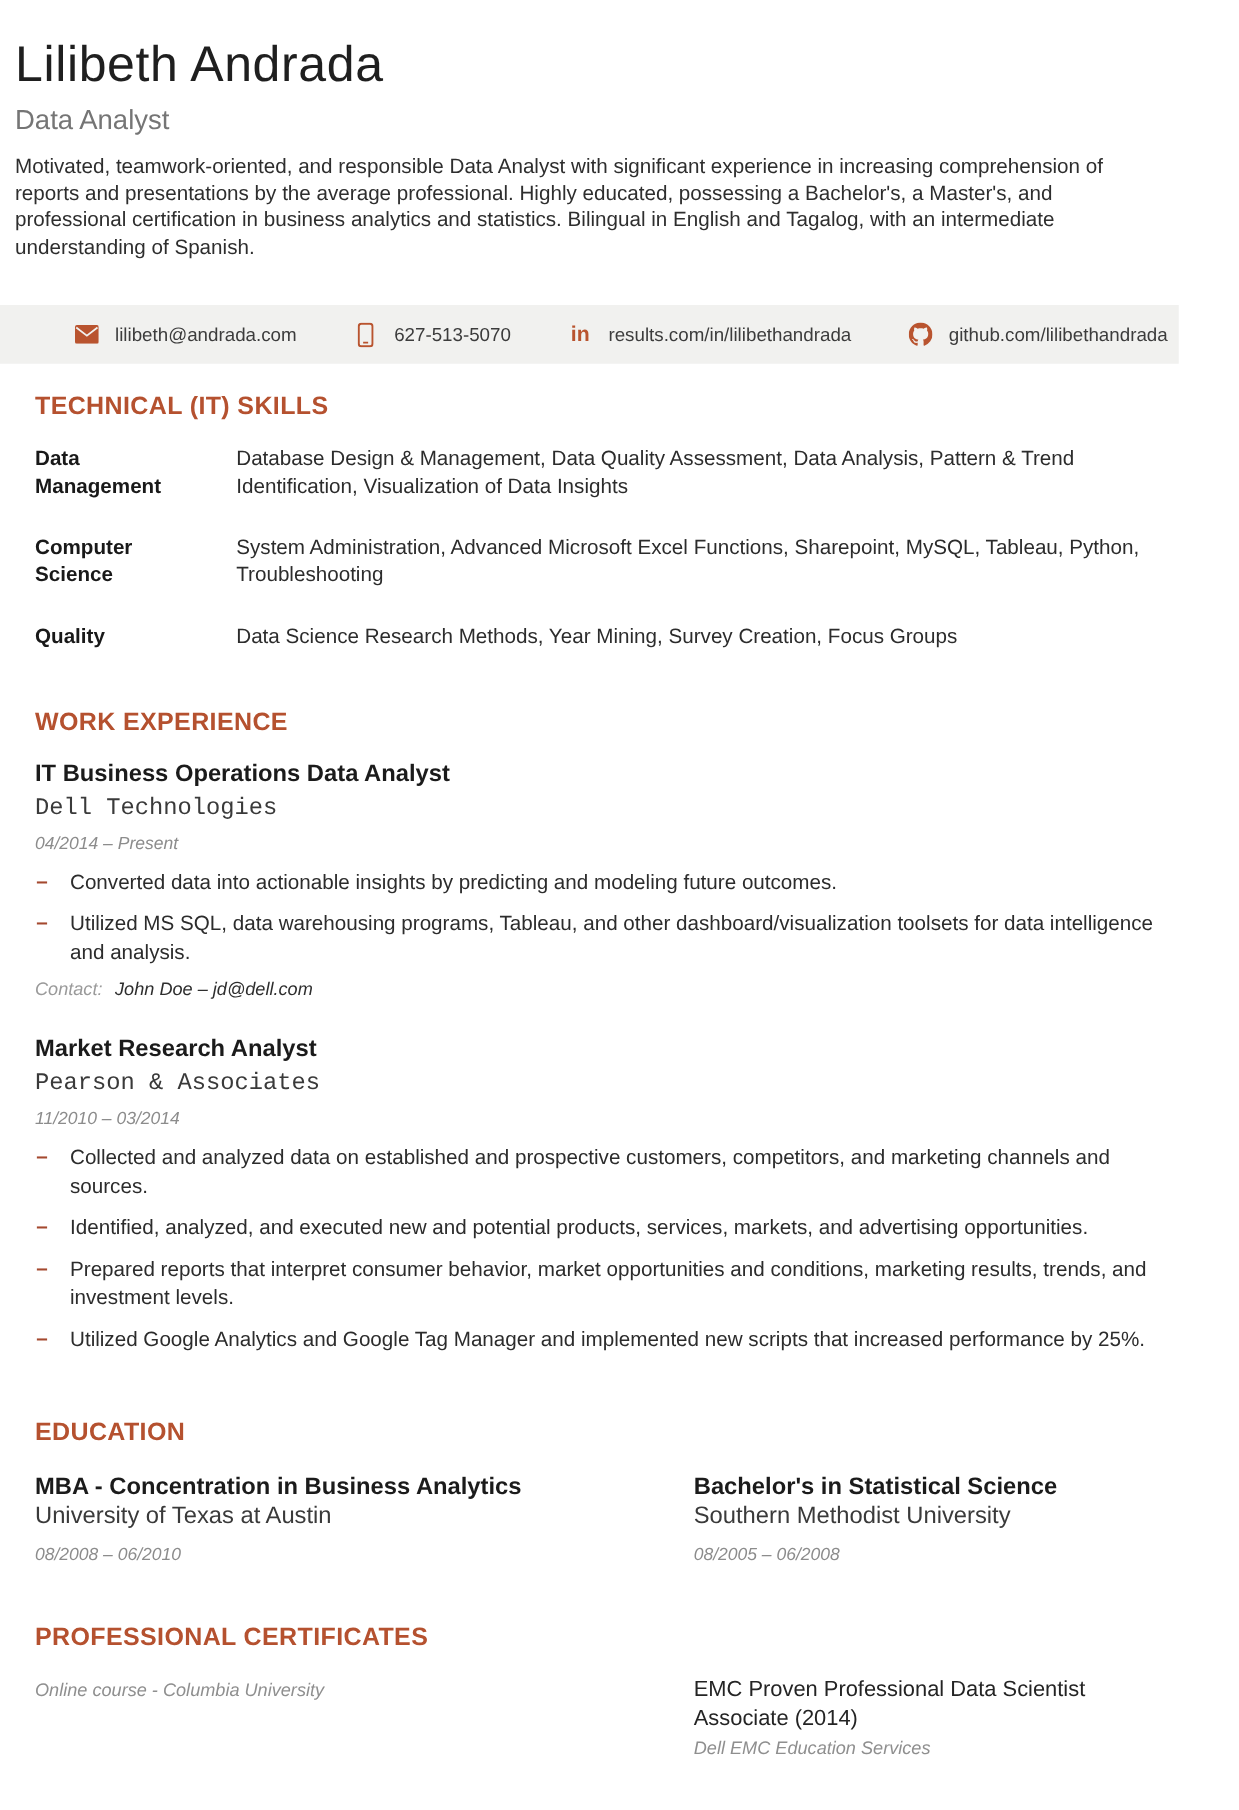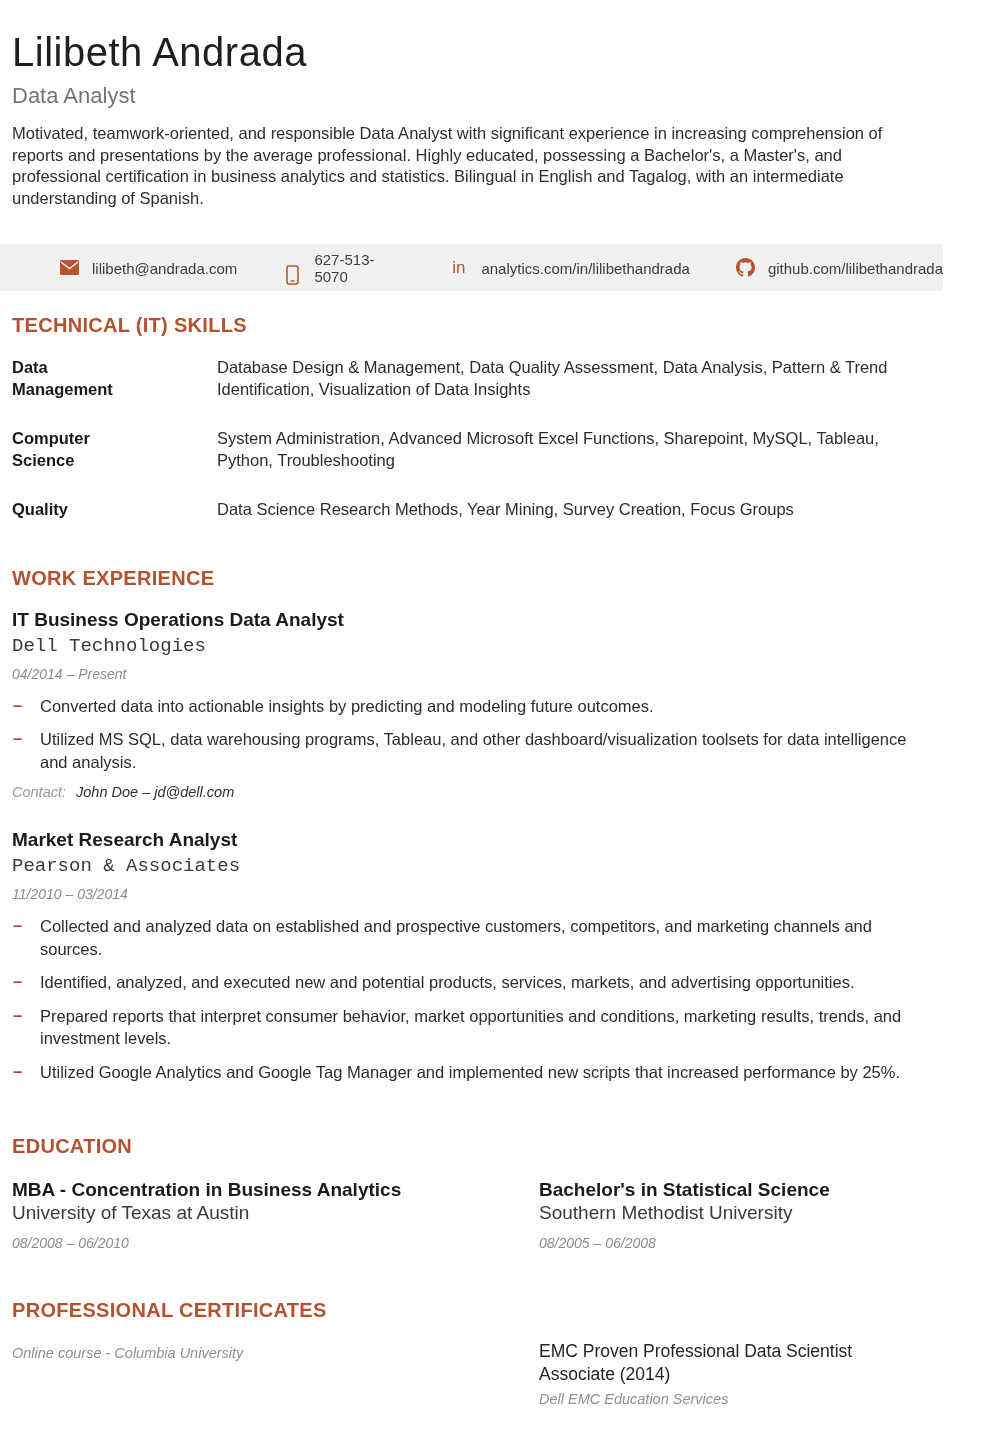--- a/index.html
+++ b/index.html
@@ -52,43 +52,42 @@
     display: flex;
     align-items: flex-end;
     gap: 13px;
     font-size: 15px;
     color: #3c3c3c;
     cursor: pointer;
   }
   .contact-item .icn { display: inline-flex; align-items: center; justify-content: center; width: 19px; height: 19px; }
   .linkedin-glyph {
     font-size: 17px;
-    font-weight: 400;
+    font-weight: 700;
     color: #b9542f;
     line-height: 1;
     font-family: "Liberation Sans", sans-serif;
   }
 
   
-  .content { padding: 0 14px 0 12px; }
+  .content { padding: 0 14px 0 28px; }
   .section-heading {
     font-size: 20px;
     font-weight: 700;
     color: #b5512f;
     letter-spacing: 0.3px;
   }
 
   
   .skills-section { margin-top: 23px; }
   .skills-rows { margin-top: 19px; }
   .skill-row {
     display: grid;
     grid-template-columns: 161px 1fr;
     margin-bottom: 27px;
-    gap: 44px;
   }
   .skill-category {
     font-size: 16.5px;
     font-weight: 700;
     color: #191919;
     line-height: 22px;
     max-width: 125px;
   }
   .skill-items {
     font-size: 16.5px;
@@ -212,21 +211,21 @@
           <rect x="1" y="1" width="11" height="18" rx="2" fill="none" stroke="#b9542f" stroke-width="1.6"></rect>
           <line x1="4.5" y1="16" x2="8.5" y2="16" stroke="#b9542f" stroke-width="1.4"></line>
         </svg>
       </span>
       <span>627-513-5070</span>
     </div>
     <div class="contact-item">
       <span class="icn">
         <span class="linkedin-glyph">in</span>
       </span>
-      <span>analytics.com/in/lilibethandrada</span>
+      <span>results.com/in/lilibethandrada</span>
     </div>
     <div class="contact-item">
       <span class="icn">
         <svg width="19" height="19" viewBox="0 0 16 16">
           <path fill="#b9542f" d="M8 0C3.58 0 0 3.58 0 8c0 3.54 2.29 6.53 5.47 7.59.4.07.55-.17.55-.38 0-.19-.01-.82-.01-1.49-2.01.37-2.53-.49-2.69-.94-.09-.23-.48-.94-.82-1.13-.28-.15-.68-.52-.01-.53.63-.01 1.08.58 1.23.82.72 1.21 1.87.87 2.33.66.07-.52.28-.87.51-1.07-1.78-.2-3.64-.89-3.64-3.95 0-.87.31-1.59.82-2.15-.08-.2-.36-1.02.08-2.12 0 0 .67-.21 2.2.82.64-.18 1.32-.27 2-.27.68 0 1.36.09 2 .27 1.53-1.04 2.2-.82 2.2-.82.44 1.1.16 1.92.08 2.12.51.56.82 1.27.82 2.15 0 3.07-1.87 3.75-3.65 3.95.29.25.54.73.54 1.48 0 1.07-.01 1.93-.01 2.2 0 .21.15.46.55.38A8.012 8.012 0 0 0 16 8c0-4.42-3.58-8-8-8z"></path>
         </svg>
       </span>
       <span>github.com/lilibethandrada</span>
     </div>
   </div>

